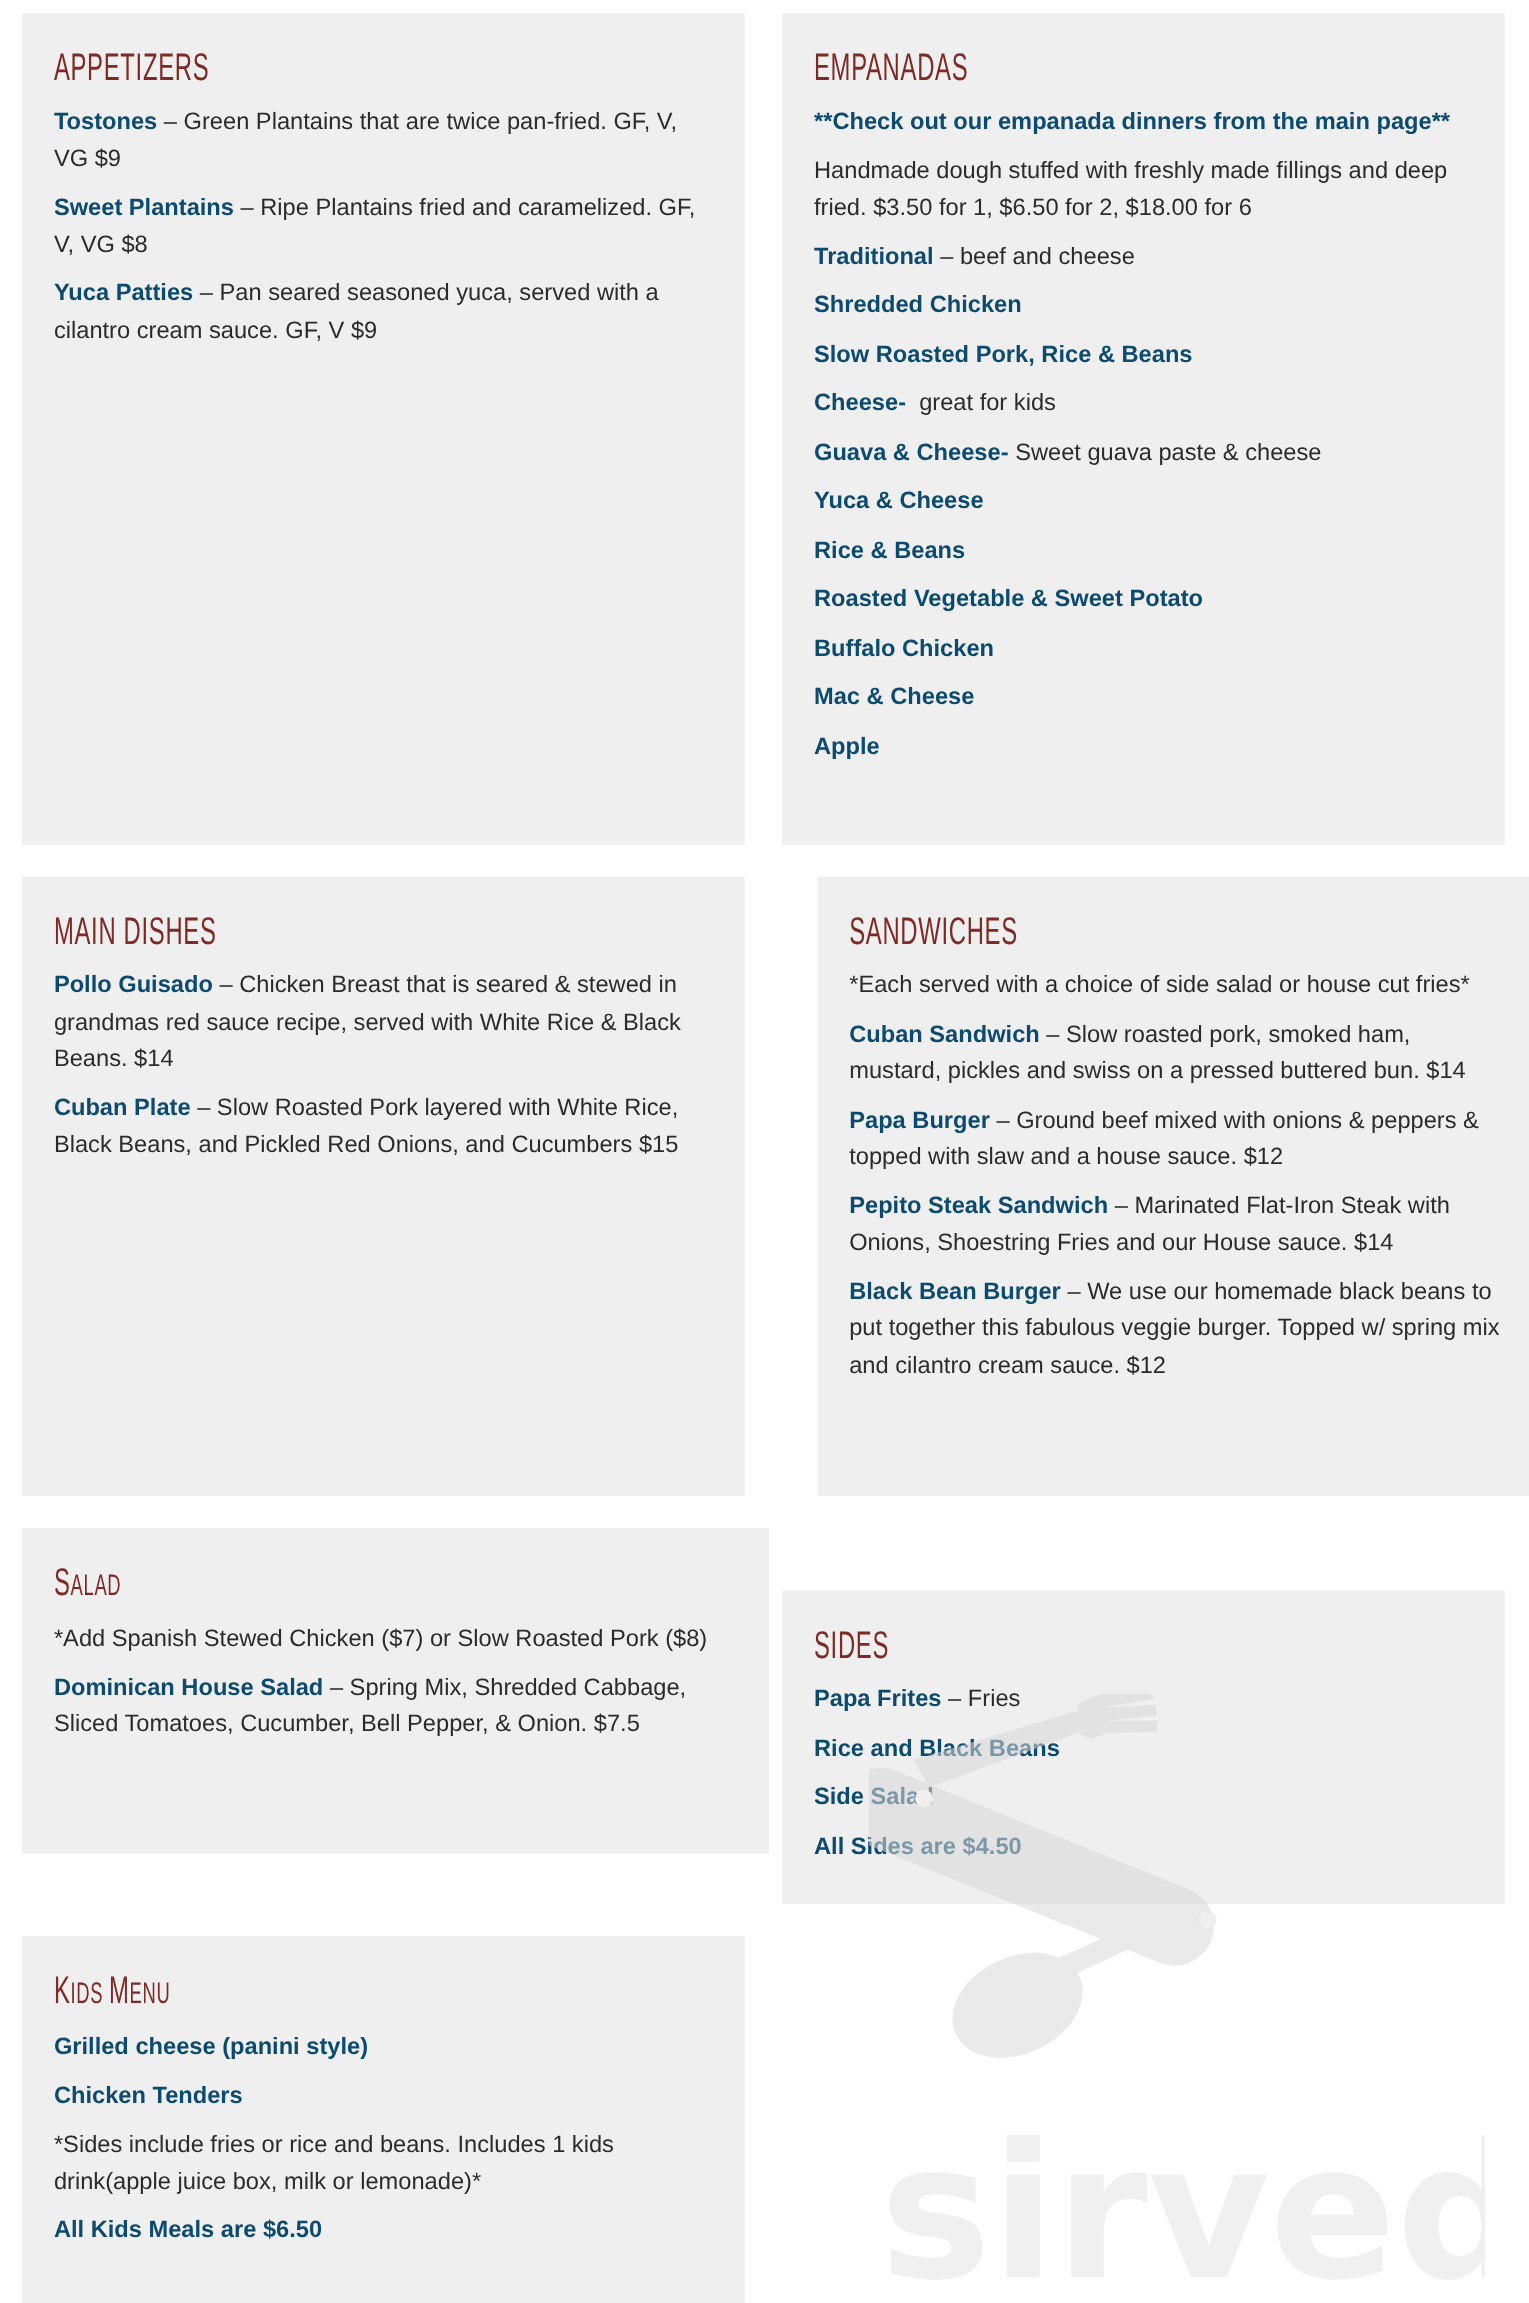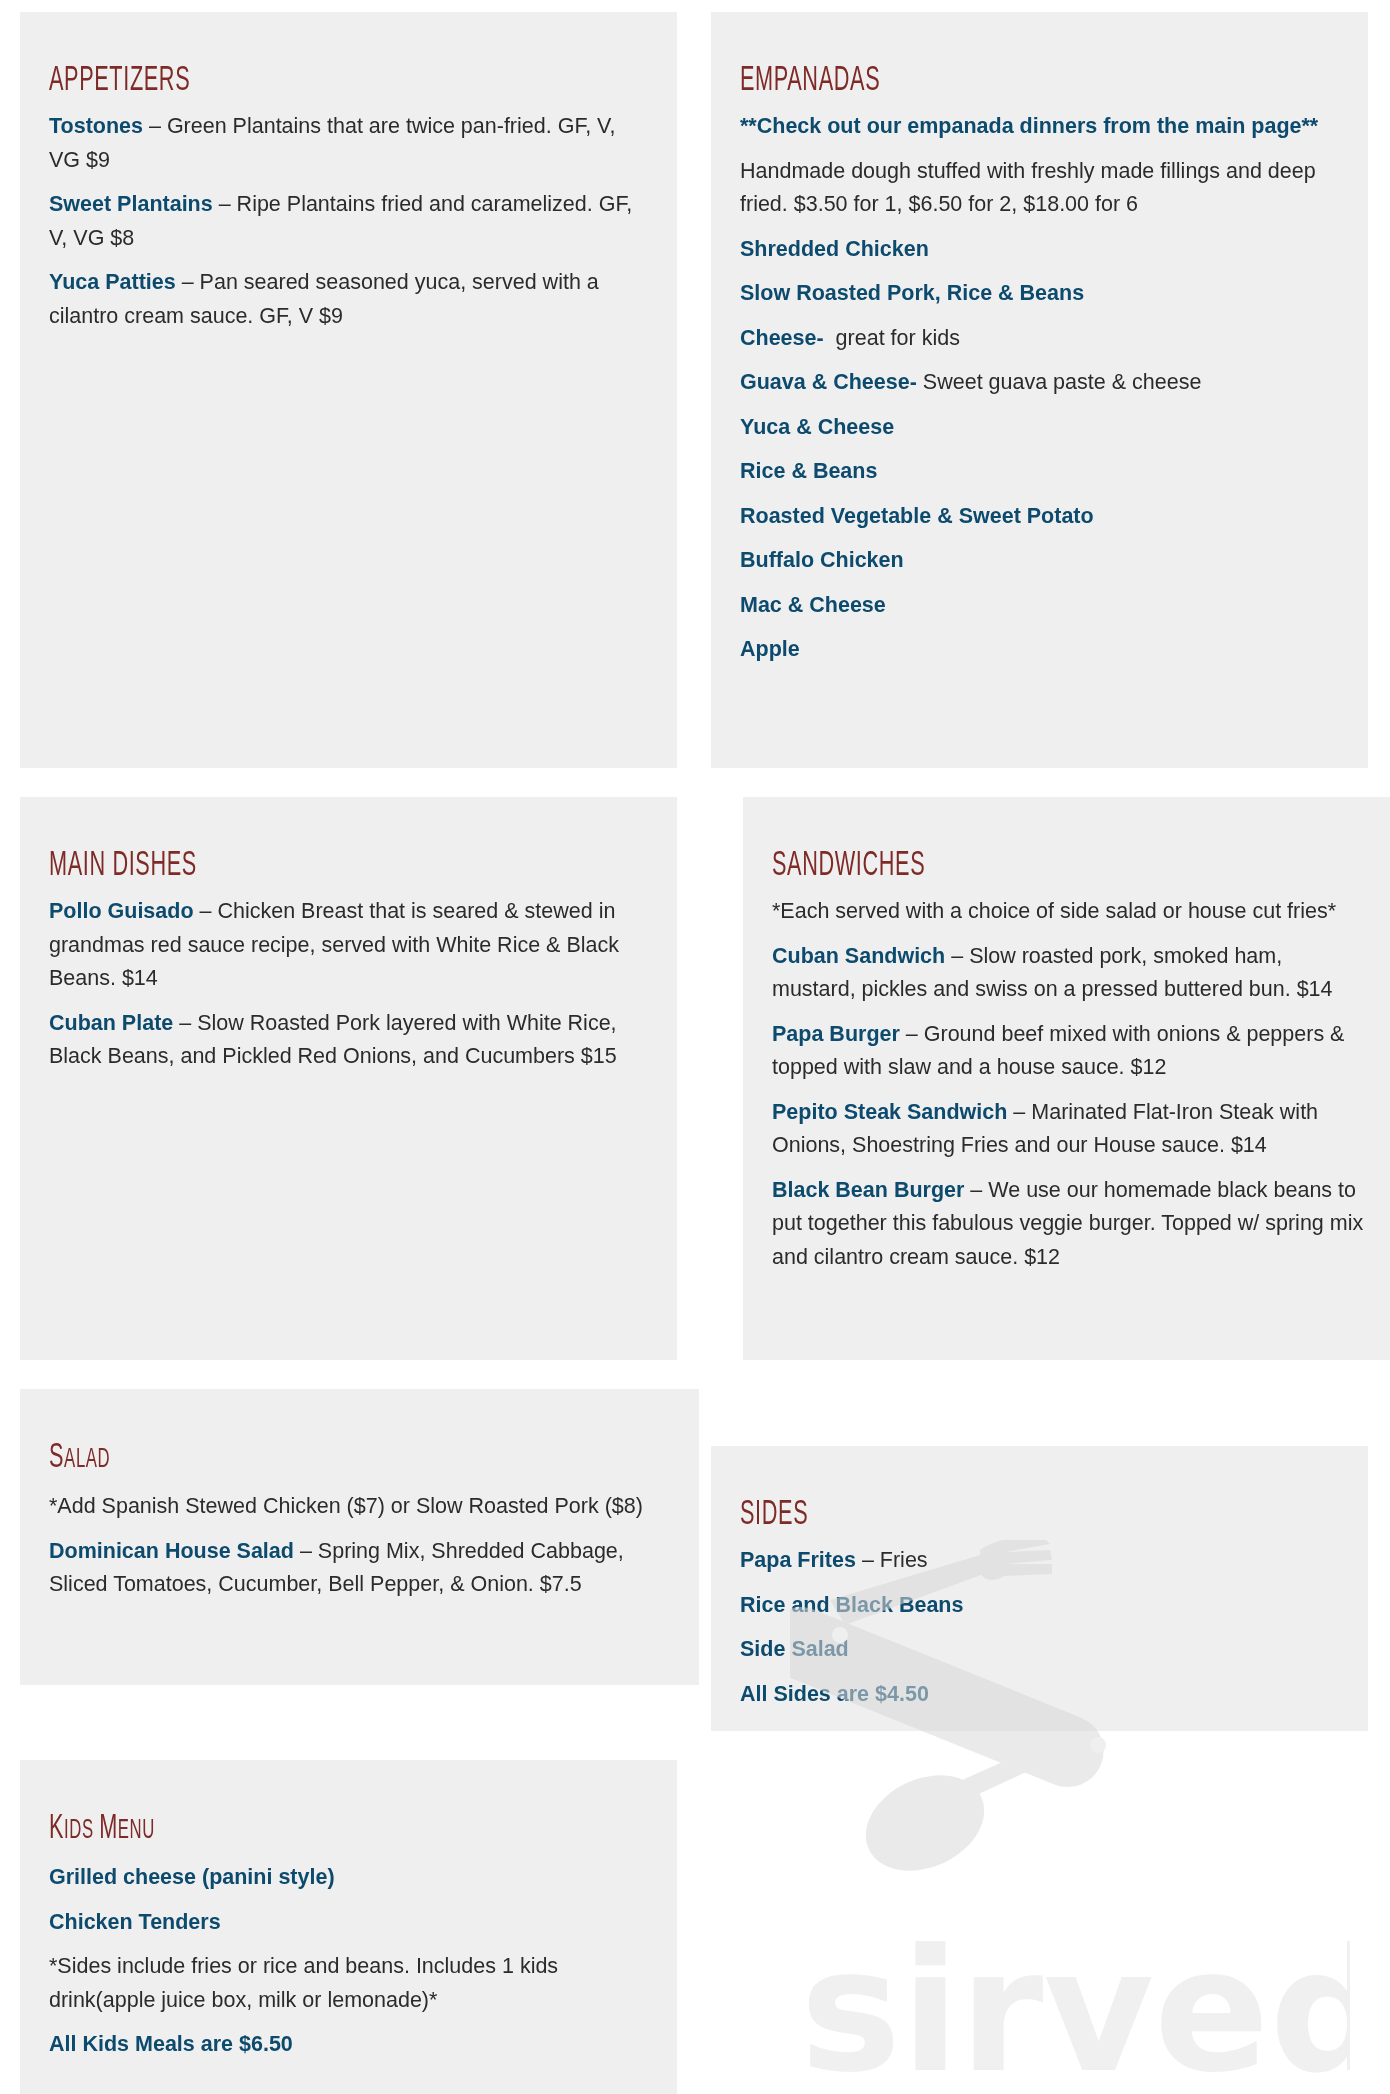--- a/index.html
+++ b/index.html
@@ -1,19 +1,19 @@
 <!DOCTYPE html>
 <html><head>
 <meta charset="utf-8">
 <style>
   html, body { margin:0; padding:0; background:#ffffff; }
   body { width:1390px; height:2094px; position:relative; overflow:hidden;
          font-family:"Liberation Sans", "DejaVu Sans", sans-serif; color:#2b2b2b; }
   .card { position:absolute; background:#efefef; box-sizing:border-box;
-          padding:44px 30px 20px 29px; }
+          padding:28px 30px 20px 29px; }
   .card h2 { margin:0 0 10px 0; font-family:"Liberation Sans", sans-serif;
              font-weight:normal; color:#7e2a26; font-size:35px; line-height:44px;
              letter-spacing:1px; transform:scaleX(0.62); transform-origin:left center;
              white-space:nowrap; }
   .card h2 .sc { font-size:27px; }
   .card p { margin:0 0 11px 0; font-size:21.5px; line-height:33.5px; }
   .card p b { font-weight:bold; color:#0c4a6e; }
   #watermark { position:absolute; left:790px; top:1540px; width:560px; height:550px;
                pointer-events:none; }
 </style>
@@ -24,20 +24,21 @@
   <h2>APPETIZERS</h2>
   <p><b>Tostones</b><span> – </span><span>Green Plantains that are twice pan-fried. GF, V, VG $9</span></p>
   <p><b>Sweet Plantains</b><span> – </span><span>Ripe Plantains fried and caramelized. GF, V, VG $8</span></p>
   <p><b>Yuca Patties</b><span> – </span><span>Pan seared seasoned yuca, served with a cilantro cream sauce. GF, V $9</span></p>
 </section>
 
 <section class="card" style="left:711px; top:12px; width:657px; height:756px;">
   <h2>EMPANADAS</h2>
   <p><b>**Check out our empanada dinners from the main page**</b></p>
   <p>Handmade dough stuffed with freshly made fillings and deep fried. $3.50 for 1, $6.50 for 2, $18.00 for 6</p>
+  <p><b>Traditional</b><span> – </span><span>beef and cheese</span></p>
   <p><b>Shredded Chicken</b></p>
   <p><b>Slow Roasted Pork, Rice &amp; Beans</b></p>
   <p style="white-space:pre"><b>Cheese-</b><span>  </span><span>great for kids</span></p>
   <p><b>Guava &amp; Cheese-</b><span> </span><span>Sweet guava paste &amp; cheese</span></p>
   <p><b>Yuca &amp; Cheese</b></p>
   <p><b>Rice &amp; Beans</b></p>
   <p><b>Roasted Vegetable &amp; Sweet Potato</b></p>
   <p><b>Buffalo Chicken</b></p>
   <p><b>Mac &amp; Cheese</b></p>
   <p><b>Apple</b></p>

